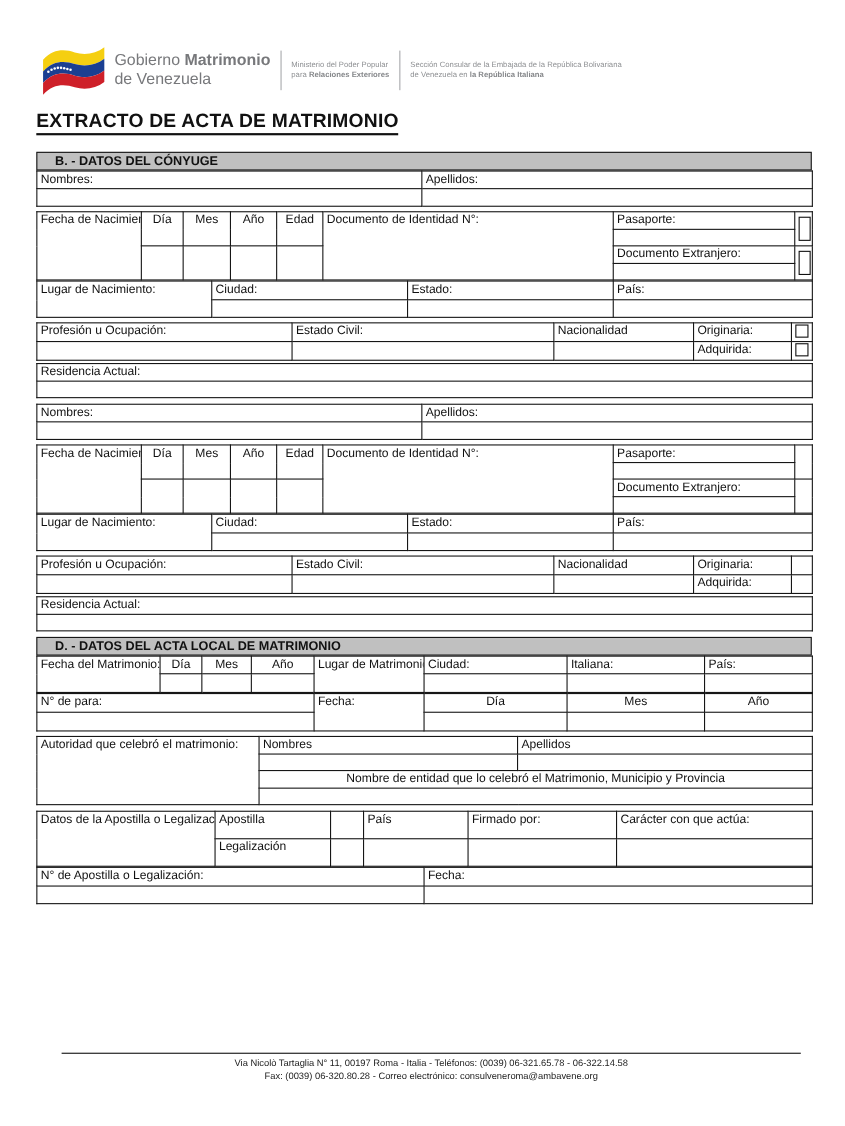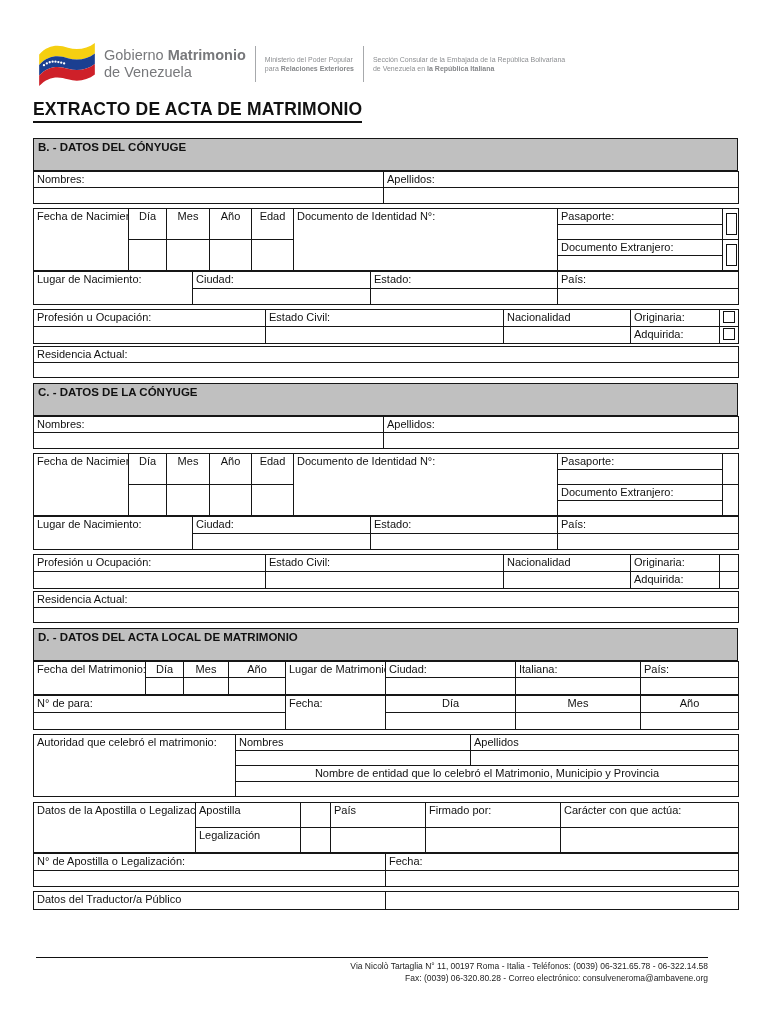--- a/index.html
+++ b/index.html
@@ -26,38 +26,38 @@
   .microtext{font-size:7px;line-height:9.5px;color:var(--small-gray);}
   .microtext b{color:#85878a;}
   
   .content{position:absolute;top:99px;left:33px;width:705px;}
   .doc-title{
     font-size:17.5px;font-weight:bold;letter-spacing:.2px;margin:0 0 15px 0;
     display:inline-block;border-bottom:2.6px solid #111;padding-bottom:1px;
   }
   .sec-header{
     background:var(--section-header-bg);border:1.6px solid var(--border);
-    font-size:11.5px;font-weight:bold;padding:1px 4px;height:33px;line-height:14px;
+    font-size:11.5px;font-weight:bold;padding:1px 16px;height:17px;line-height:14px;
   }
   table.tbl{border-collapse:collapse;table-layout:fixed;width:705px;}
   table.tbl td{
     border:1.5px solid var(--border);padding:0 3px;font-size:11px;line-height:14px;
     vertical-align:top;overflow:hidden;white-space:nowrap;
   }
   td.vc{vertical-align:middle;}
   td.ctr{text-align:center;}
   td.wrap{white-space:normal;}
   td.sm{font-size:9px;}
   .gap2{height:2px;} .gap4{height:4px;} .gap5{height:5px;}
   .cbx{display:block;border:1.6px solid #111;background:#fff;}
   .cbx-tall{width:11px;height:22px;margin:4px auto 0 auto;}
   .cbx-sq{width:12px;height:12px;margin:1px auto 0 auto;}
   
   .footer{
-    position:absolute;top:957px;left:36px;width:672px;text-align:right;
+    position:absolute;top:957px;left:56px;width:672px;text-align:center;
     border-top:1.6px solid #111;padding-top:3px;font-size:8.5px;line-height:11.5px;color:#222;
   }
 </style>
 </head>
 <body>
 
 <div class="page">
 
   <div class="letterhead">
     <div class="flag-wrap">
@@ -224,21 +224,20 @@
           <tr style="height:16px">
             <td>Residencia Actual:</td>
           </tr>
       <tr style="height:15px">
             <td></td>
           </tr>
     </tbody>
       </table>
     <div class="gap5"></div>
 
-    <div class="sec-header">C. - DATOS DE LA CÓNYUGE</div>
 
     <table class="tbl">
       <colgroup>
           <col style="width:350px">
           <col style="width:355px">
         </colgroup>
       <tbody>
           <tr style="height:16px">
         <td>Nombres:</td>
         <td>Apellidos:</td>
@@ -481,32 +480,20 @@
         <td>Fecha:</td>
       </tr>
       <tr style="height:16px">
         <td></td>
         <td></td>
       </tr>
     </tbody>
       </table>
     <div class="gap4"></div>
 
-    <table class="tbl">
-      <colgroup>
-          <col style="width:352px">
-          <col style="width:353px">
-        </colgroup>
-      <tbody>
-          <tr style="height:18px">
-        <td>Datos del Traductor/a Público</td>
-        <td></td>
-      </tr>
-    </tbody>
-      </table>
   </div>
 
   <div class="footer">
     <div>Via Nicolò Tartaglia N° 11, 00197 Roma - Italia - Teléfonos: (0039) 06-321.65.78 - 06-322.14.58</div>
     <div>Fax: (0039) 06-320.80.28 - Correo electrónico: consulveneroma@ambavene.org</div>
   </div>
 
 </div>
 
 </body></html>

